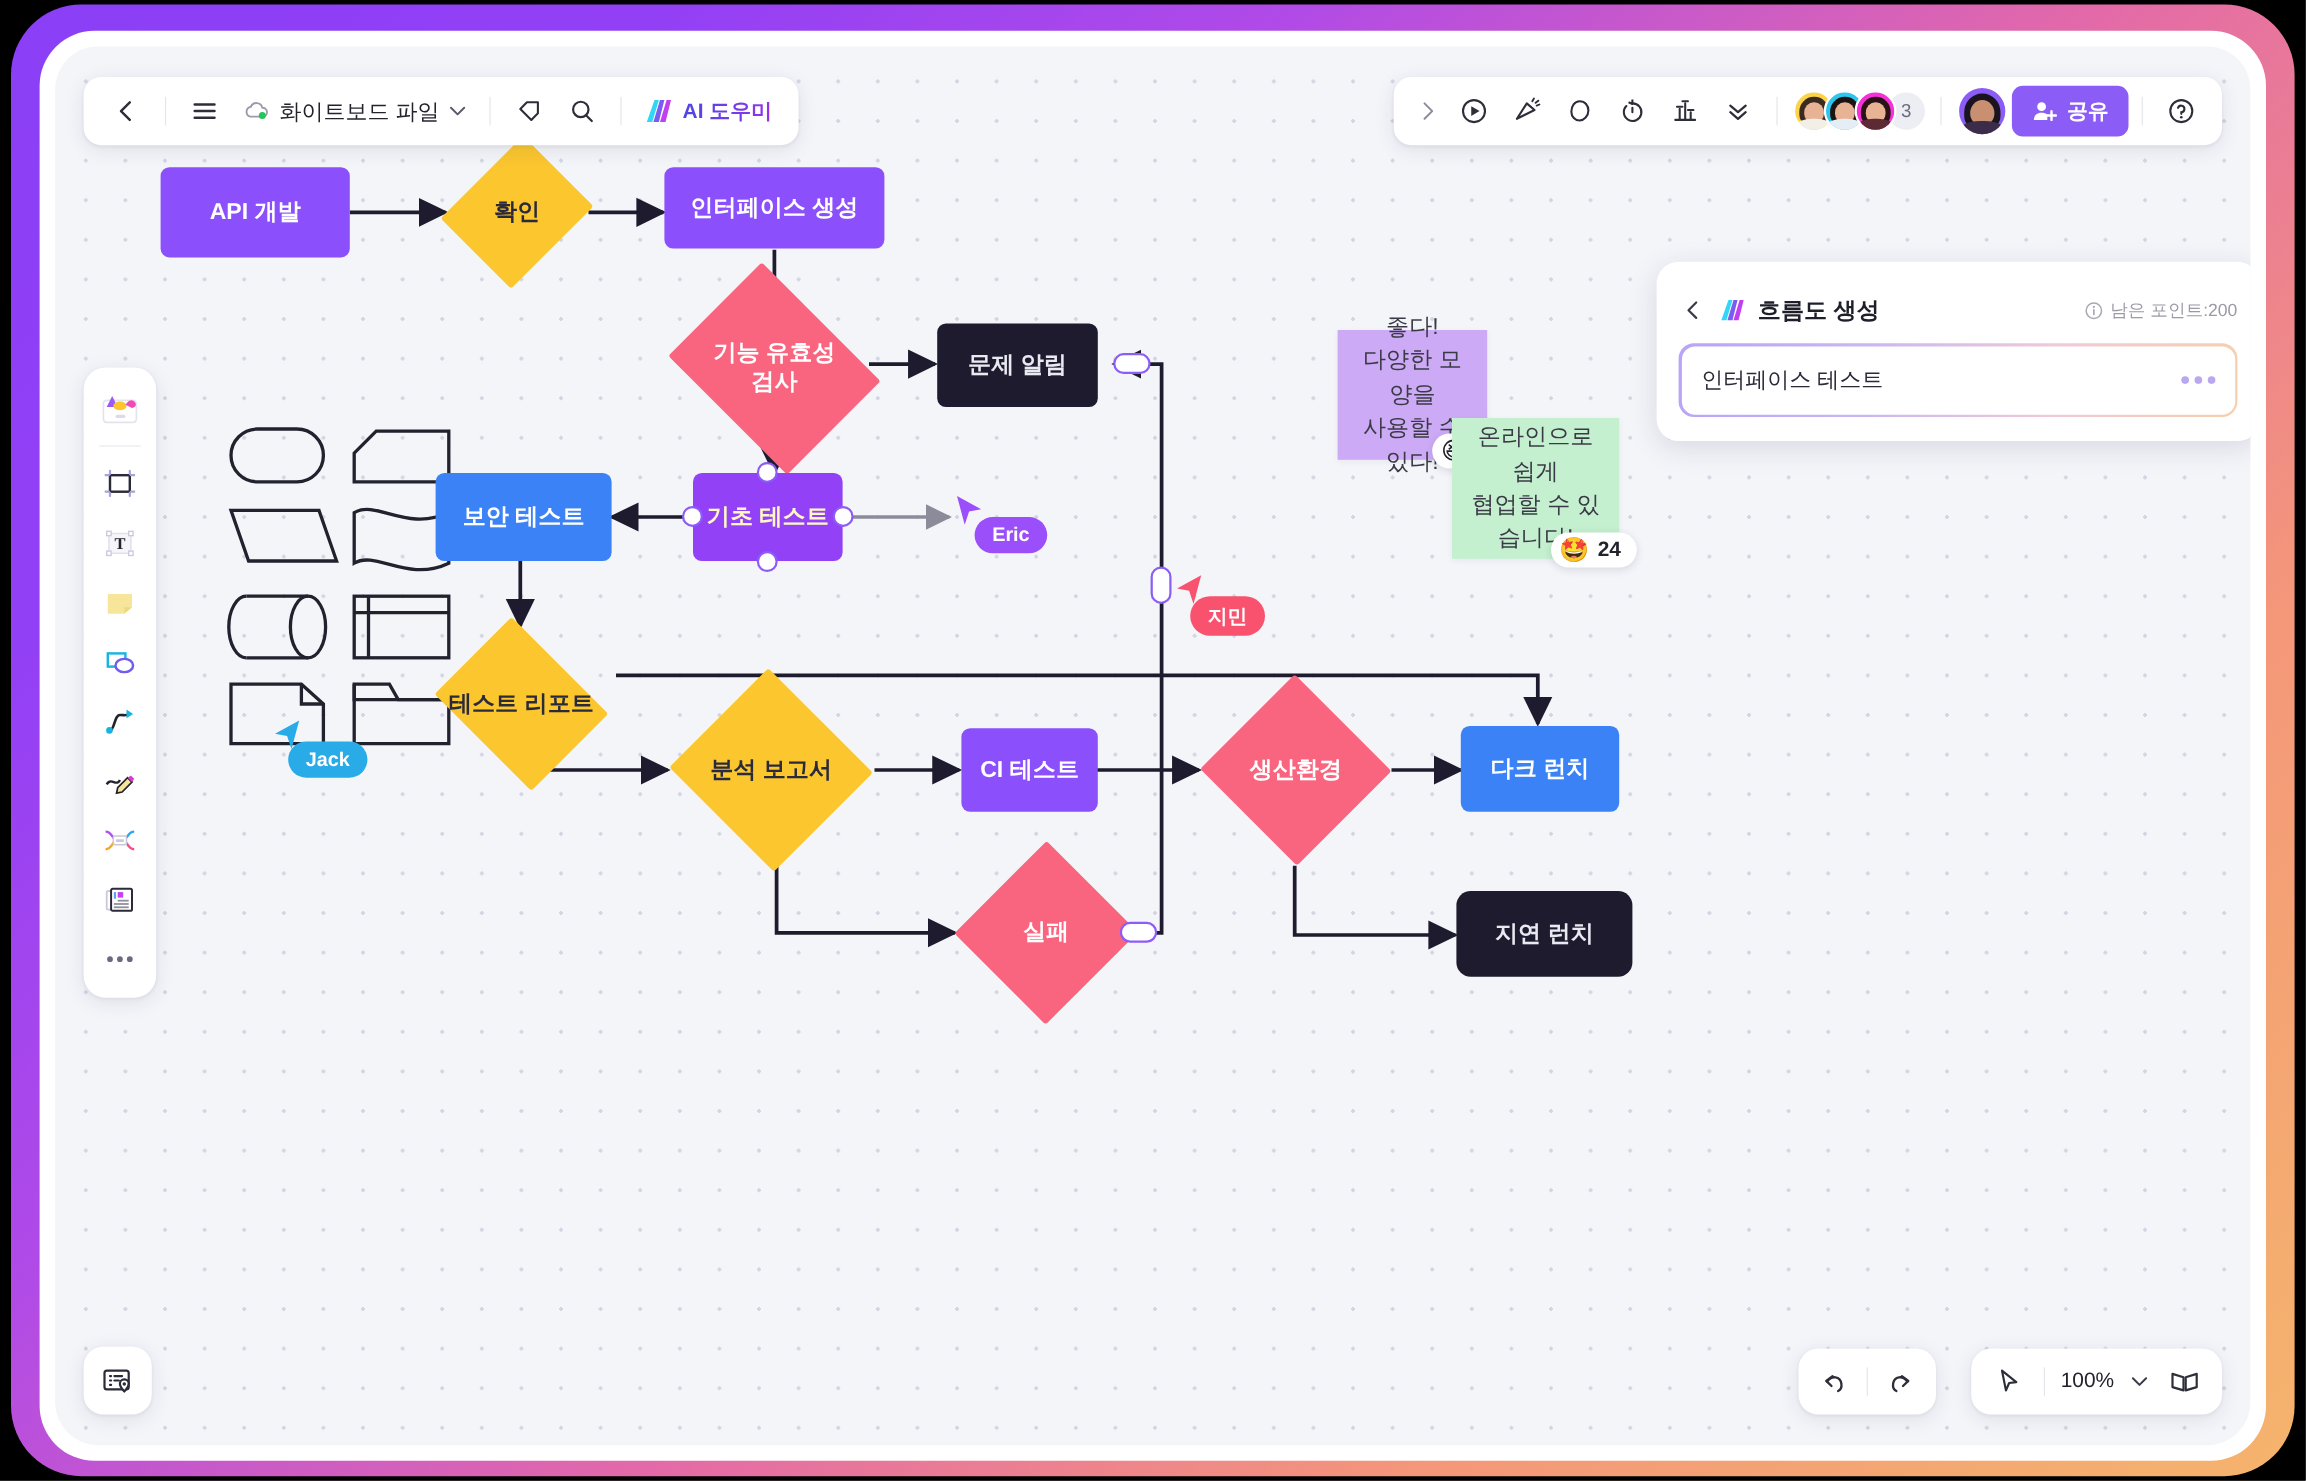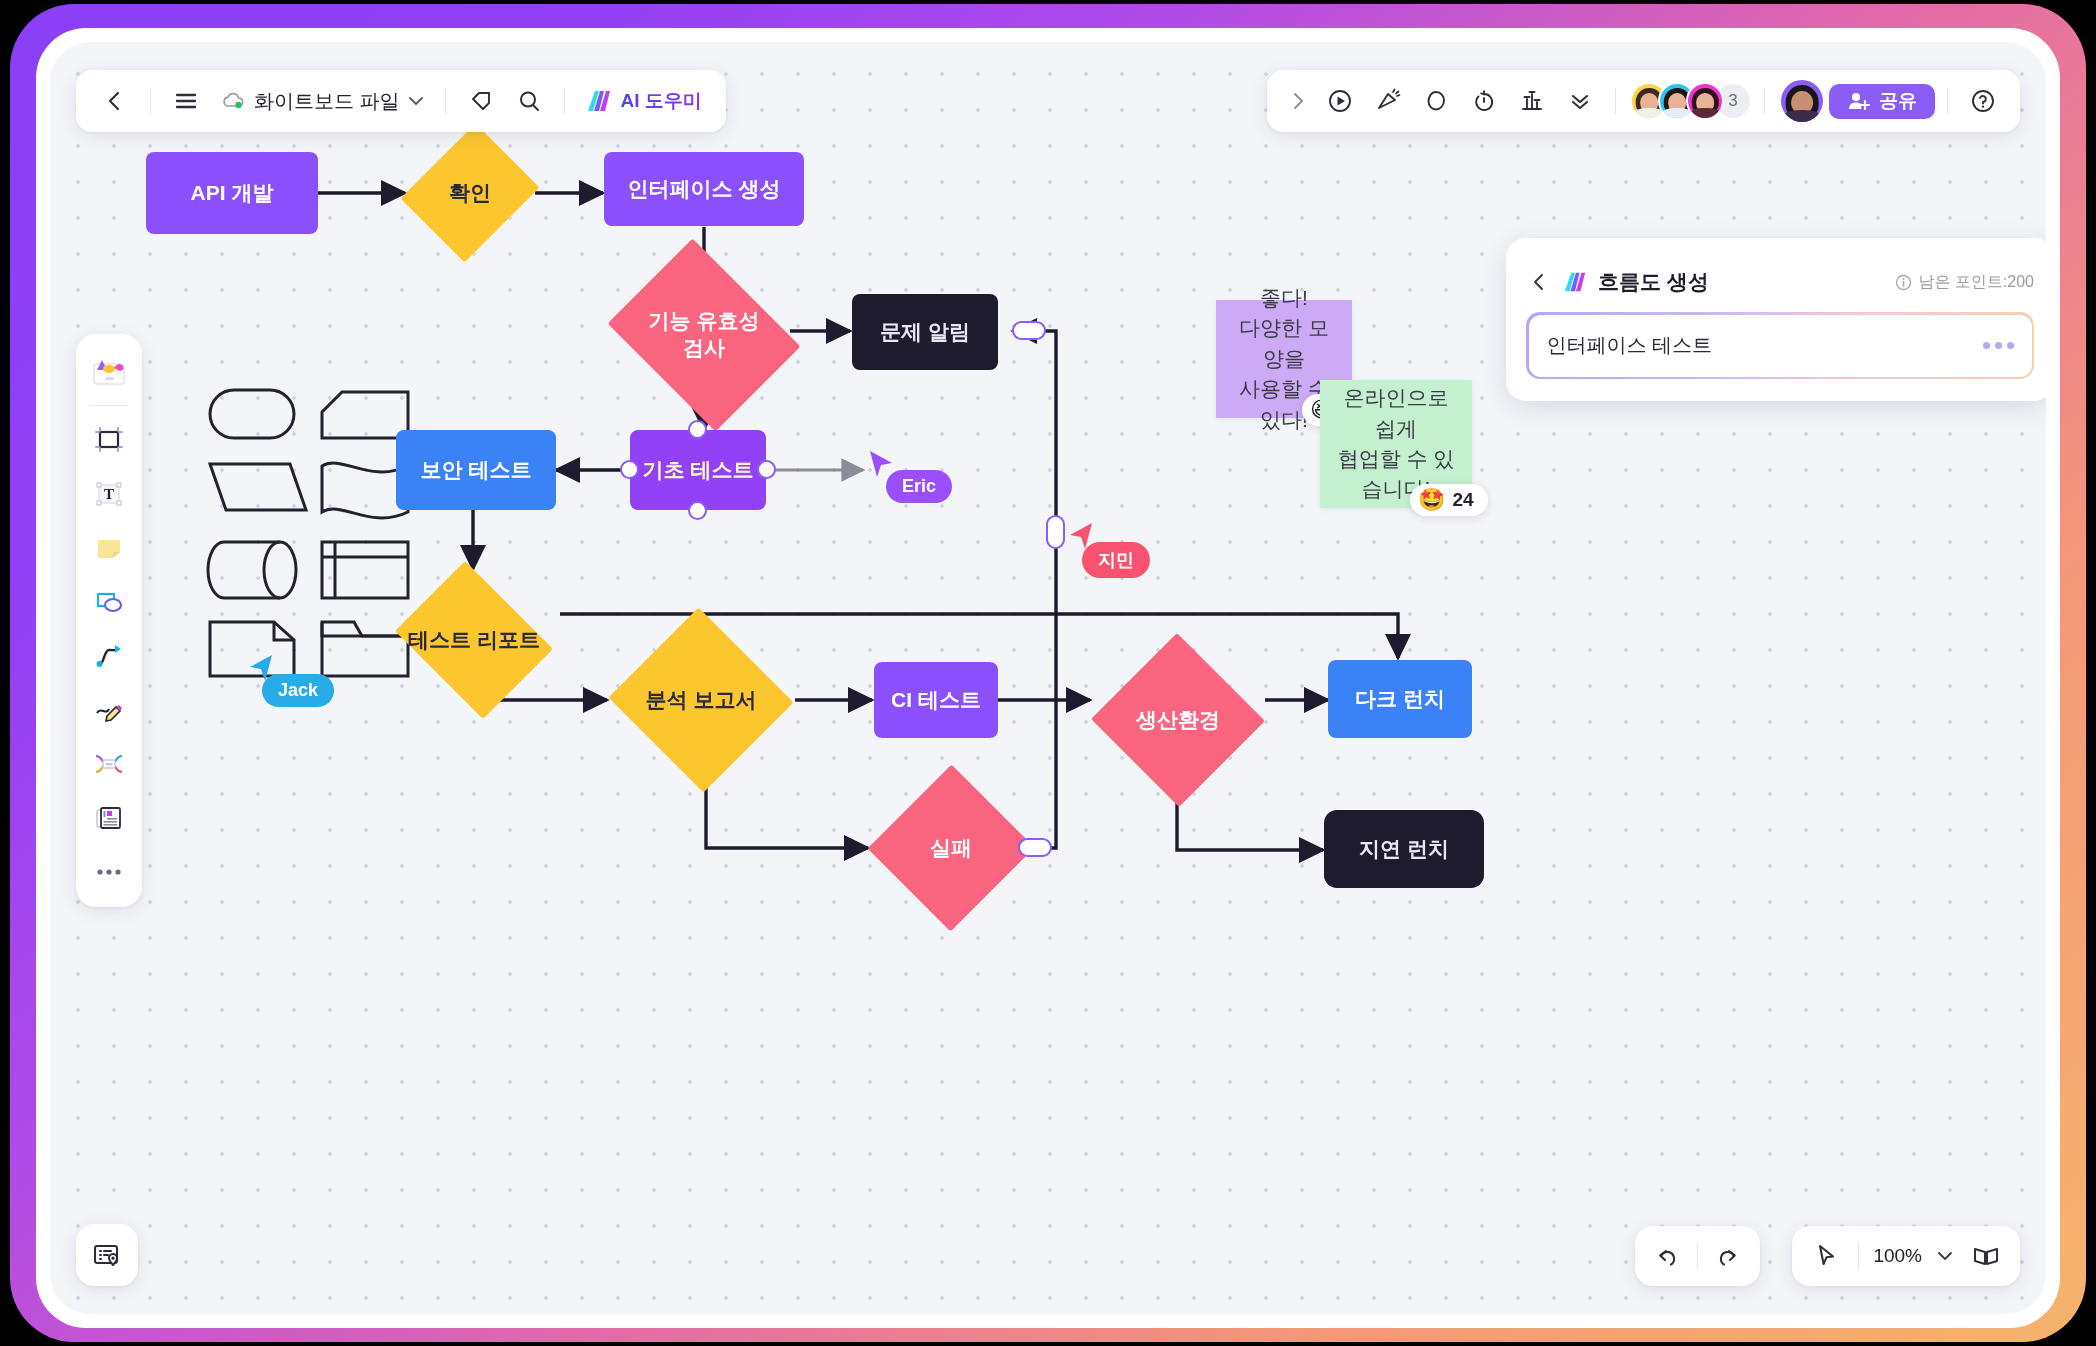--- a/index.html
+++ b/index.html
@@ -74,21 +74,21 @@
   .av-count {
     width: 38px; height: 38px; border-radius: 50%; background: #edeef3;
     margin-left: -10px; display: flex; align-items: center; justify-content: center;
     font-size: 17px; color: #6c6c7c; border: 2.5px solid #fff; cursor: pointer;
   }
   .av-self {
     width: 42px; height: 42px; border-radius: 50%; overflow: hidden;
     position: relative; cursor: pointer; margin: 0 4px;
   }
   .share-btn {
-    display: flex; align-items: center; gap: 8px; height: 35px; padding: 0 18px;
+    display: flex; align-items: center; gap: 8px; height: 46px; padding: 0 18px;
     background: #8b5cf6; border-radius: 10px; color: #fff; cursor: pointer;
     font-size: 19px; font-weight: 600; white-space: nowrap;
   }
   
   .face { position: absolute; inset: 0; }
   .face .hair { position: absolute; left: 50%; top: 12%; width: 78%; height: 80%;
     transform: translateX(-50%); border-radius: 50% 50% 42% 42%; }
   .face .skin { position: absolute; left: 50%; top: 26%; width: 52%; height: 56%;
     transform: translateX(-50%); border-radius: 50% 50% 46% 46%; background: #e8b294; }
   .face .body { position: absolute; left: 50%; bottom: -6%; width: 88%; height: 34%;
@@ -319,21 +319,21 @@
 
     <div class="node rect" style="left:824px;top:620px;width:124px;height:76px;background:#8b4ffb;color:#fff;font-size:21px;">
       <span>CI 테스트</span>
     </div>
 
     <div class="node diamond" style="left:818px;top:722px;width:166px;height:168px;color:#fff;font-size:21px;">
       <div class="dshape" style="background:#f9647f;"></div>
       <span class="dtxt">실패</span>
     </div>
 
-    <div class="node diamond" style="left:1040px;top:592px;width:176px;height:172px;color:#fff;font-size:21px;">
+    <div class="node diamond" style="left:1040px;top:572px;width:176px;height:172px;color:#fff;font-size:21px;">
       <div class="dshape" style="background:#f9647f;"></div>
       <span class="dtxt">생산환경</span>
     </div>
 
     <div class="node rect" style="left:1278px;top:618px;width:144px;height:78px;background:#3b82f6;color:#fff;font-size:21px;">
       <span>다크 런치</span>
     </div>
 
     <div class="node rect" style="left:1274px;top:768px;width:160px;height:78px;background:#1e1b2e;color:#e9e9f2;font-size:21px;border-radius:13px;">
       <span>지연 런치</span>

